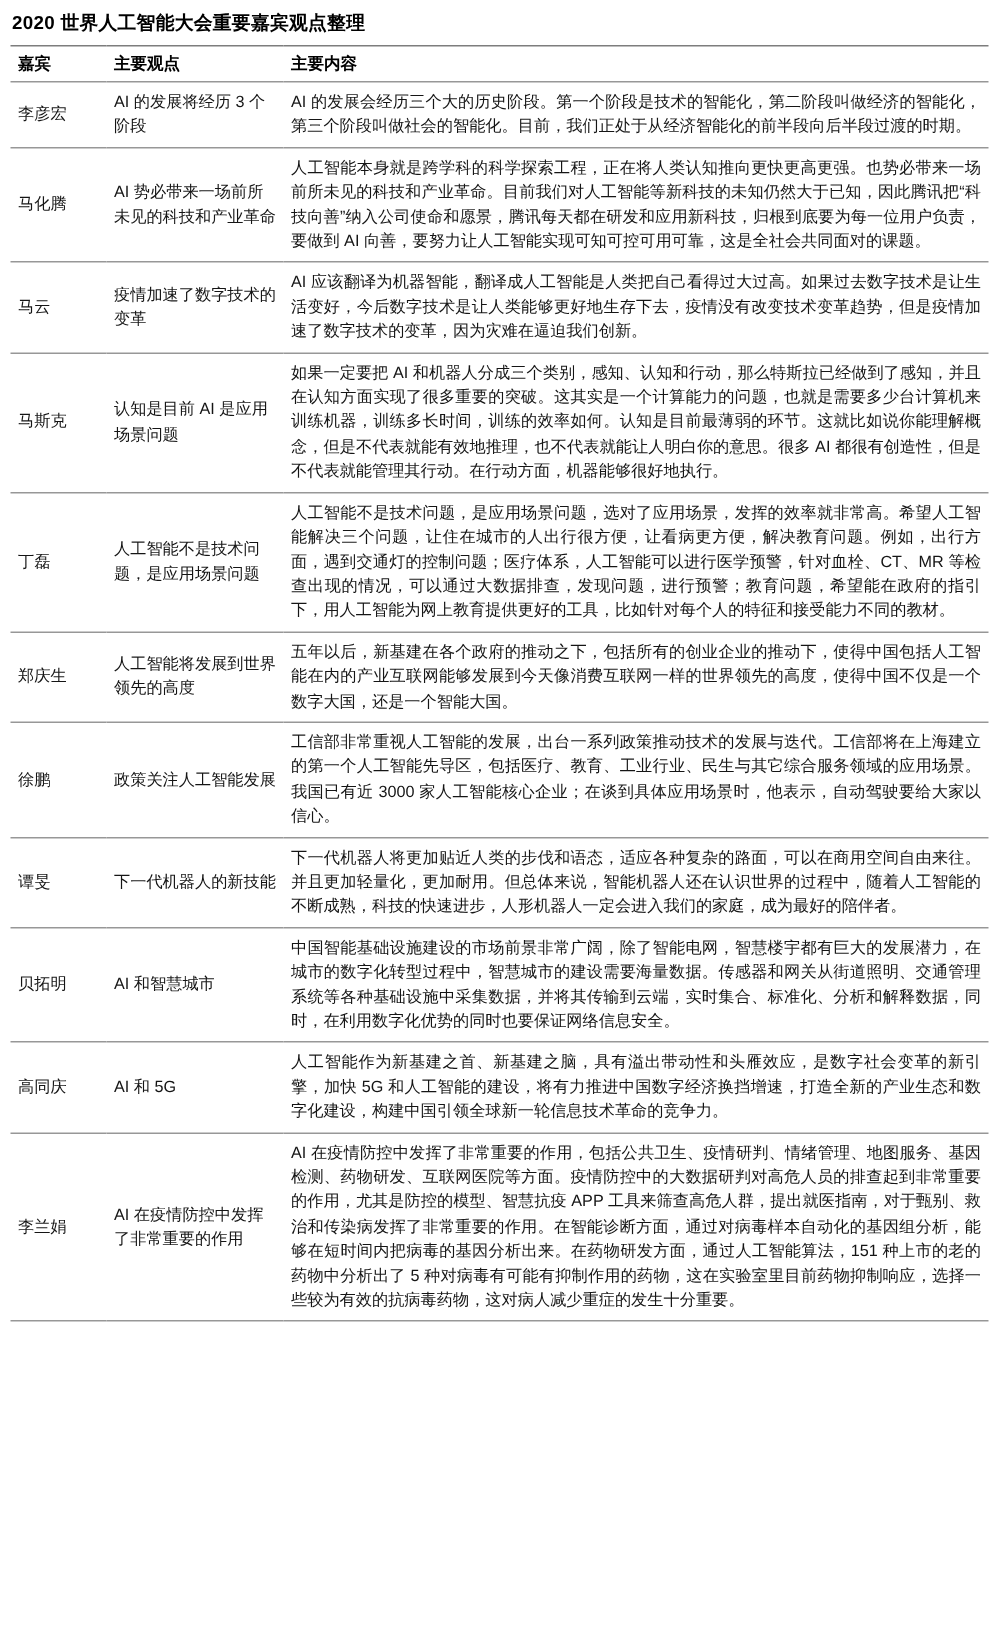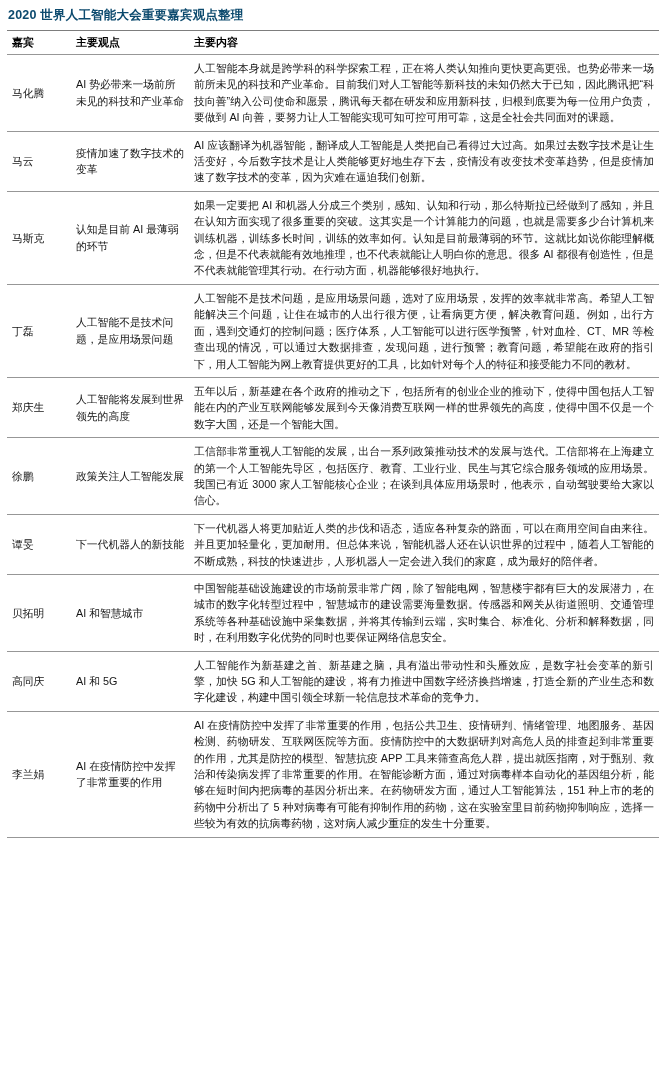--- a/index.html
+++ b/index.html
@@ -14,21 +14,21 @@
     color: #151515;
     box-sizing: border-box;
   }
   .page {
     padding: 5px 7px 10px 7px;
     box-sizing: border-box;
   }
   .doc-title {
     font-size: 12.5px;
     font-weight: 700;
-    color: #0c4a6e;
+    color: #000000;
     margin: 2px 0 6px 1px;
     letter-spacing: 0.2px;
   }
   table.guest-table {
     width: 100%;
     border-collapse: collapse;
     table-layout: fixed;
   }
   table.guest-table thead tr {
     border-top: 1.5px solid #7d7d7d;
@@ -85,32 +85,37 @@
     </colgroup>
     <thead>
       <tr>
         <th>嘉宾</th>
         <th>主要观点</th>
         <th>主要内容</th>
       </tr>
     </thead>
     <tbody>
         <tr>
+          <td class="cell-guest">李彦宏</td>
+          <td class="cell-viewpoint">AI 的发展将经历 3 个阶段</td>
+          <td class="cell-content">AI 的发展会经历三个大的历史阶段。第一个阶段是技术的智能化，第二阶段叫做经济的智能化，第三个阶段叫做社会的智能化。目前，我们正处于从经济智能化的前半段向后半段过渡的时期。</td>
+        </tr>
+        <tr>
           <td class="cell-guest">马化腾</td>
           <td class="cell-viewpoint">AI 势必带来一场前所未见的科技和产业革命</td>
           <td class="cell-content">人工智能本身就是跨学科的科学探索工程，正在将人类认知推向更快更高更强。也势必带来一场前所未见的科技和产业革命。目前我们对人工智能等新科技的未知仍然大于已知，因此腾讯把“科技向善”纳入公司使命和愿景，腾讯每天都在研发和应用新科技，归根到底要为每一位用户负责，要做到 AI 向善，要努力让人工智能实现可知可控可用可靠，这是全社会共同面对的课题。</td>
         </tr>
         <tr>
           <td class="cell-guest">马云</td>
           <td class="cell-viewpoint">疫情加速了数字技术的变革</td>
           <td class="cell-content">AI 应该翻译为机器智能，翻译成人工智能是人类把自己看得过大过高。如果过去数字技术是让生活变好，今后数字技术是让人类能够更好地生存下去，疫情没有改变技术变革趋势，但是疫情加速了数字技术的变革，因为灾难在逼迫我们创新。</td>
         </tr>
         <tr>
           <td class="cell-guest">马斯克</td>
-          <td class="cell-viewpoint">认知是目前 AI 最薄弱的环节</td>
+          <td class="cell-viewpoint">认知是目前 AI 是应用场景问题</td>
           <td class="cell-content">如果一定要把 AI 和机器人分成三个类别，感知、认知和行动，那么特斯拉已经做到了感知，并且在认知方面实现了很多重要的突破。这其实是一个计算能力的问题，也就是需要多少台计算机来训练机器，训练多长时间，训练的效率如何。认知是目前最薄弱的环节。这就比如说你能理解概念，但是不代表就能有效地推理，也不代表就能让人明白你的意思。很多 AI 都很有创造性，但是不代表就能管理其行动。在行动方面，机器能够很好地执行。</td>
         </tr>
         <tr>
           <td class="cell-guest">丁磊</td>
           <td class="cell-viewpoint">人工智能不是技术问题，是应用场景问题</td>
           <td class="cell-content">人工智能不是技术问题，是应用场景问题，选对了应用场景，发挥的效率就非常高。希望人工智能解决三个问题，让住在城市的人出行很方便，让看病更方便，解决教育问题。例如，出行方面，遇到交通灯的控制问题；医疗体系，人工智能可以进行医学预警，针对血栓、CT、MR 等检查出现的情况，可以通过大数据排查，发现问题，进行预警；教育问题，希望能在政府的指引下，用人工智能为网上教育提供更好的工具，比如针对每个人的特征和接受能力不同的教材。</td>
         </tr>
         <tr>
           <td class="cell-guest">郑庆生</td>
           <td class="cell-viewpoint">人工智能将发展到世界领先的高度</td>

